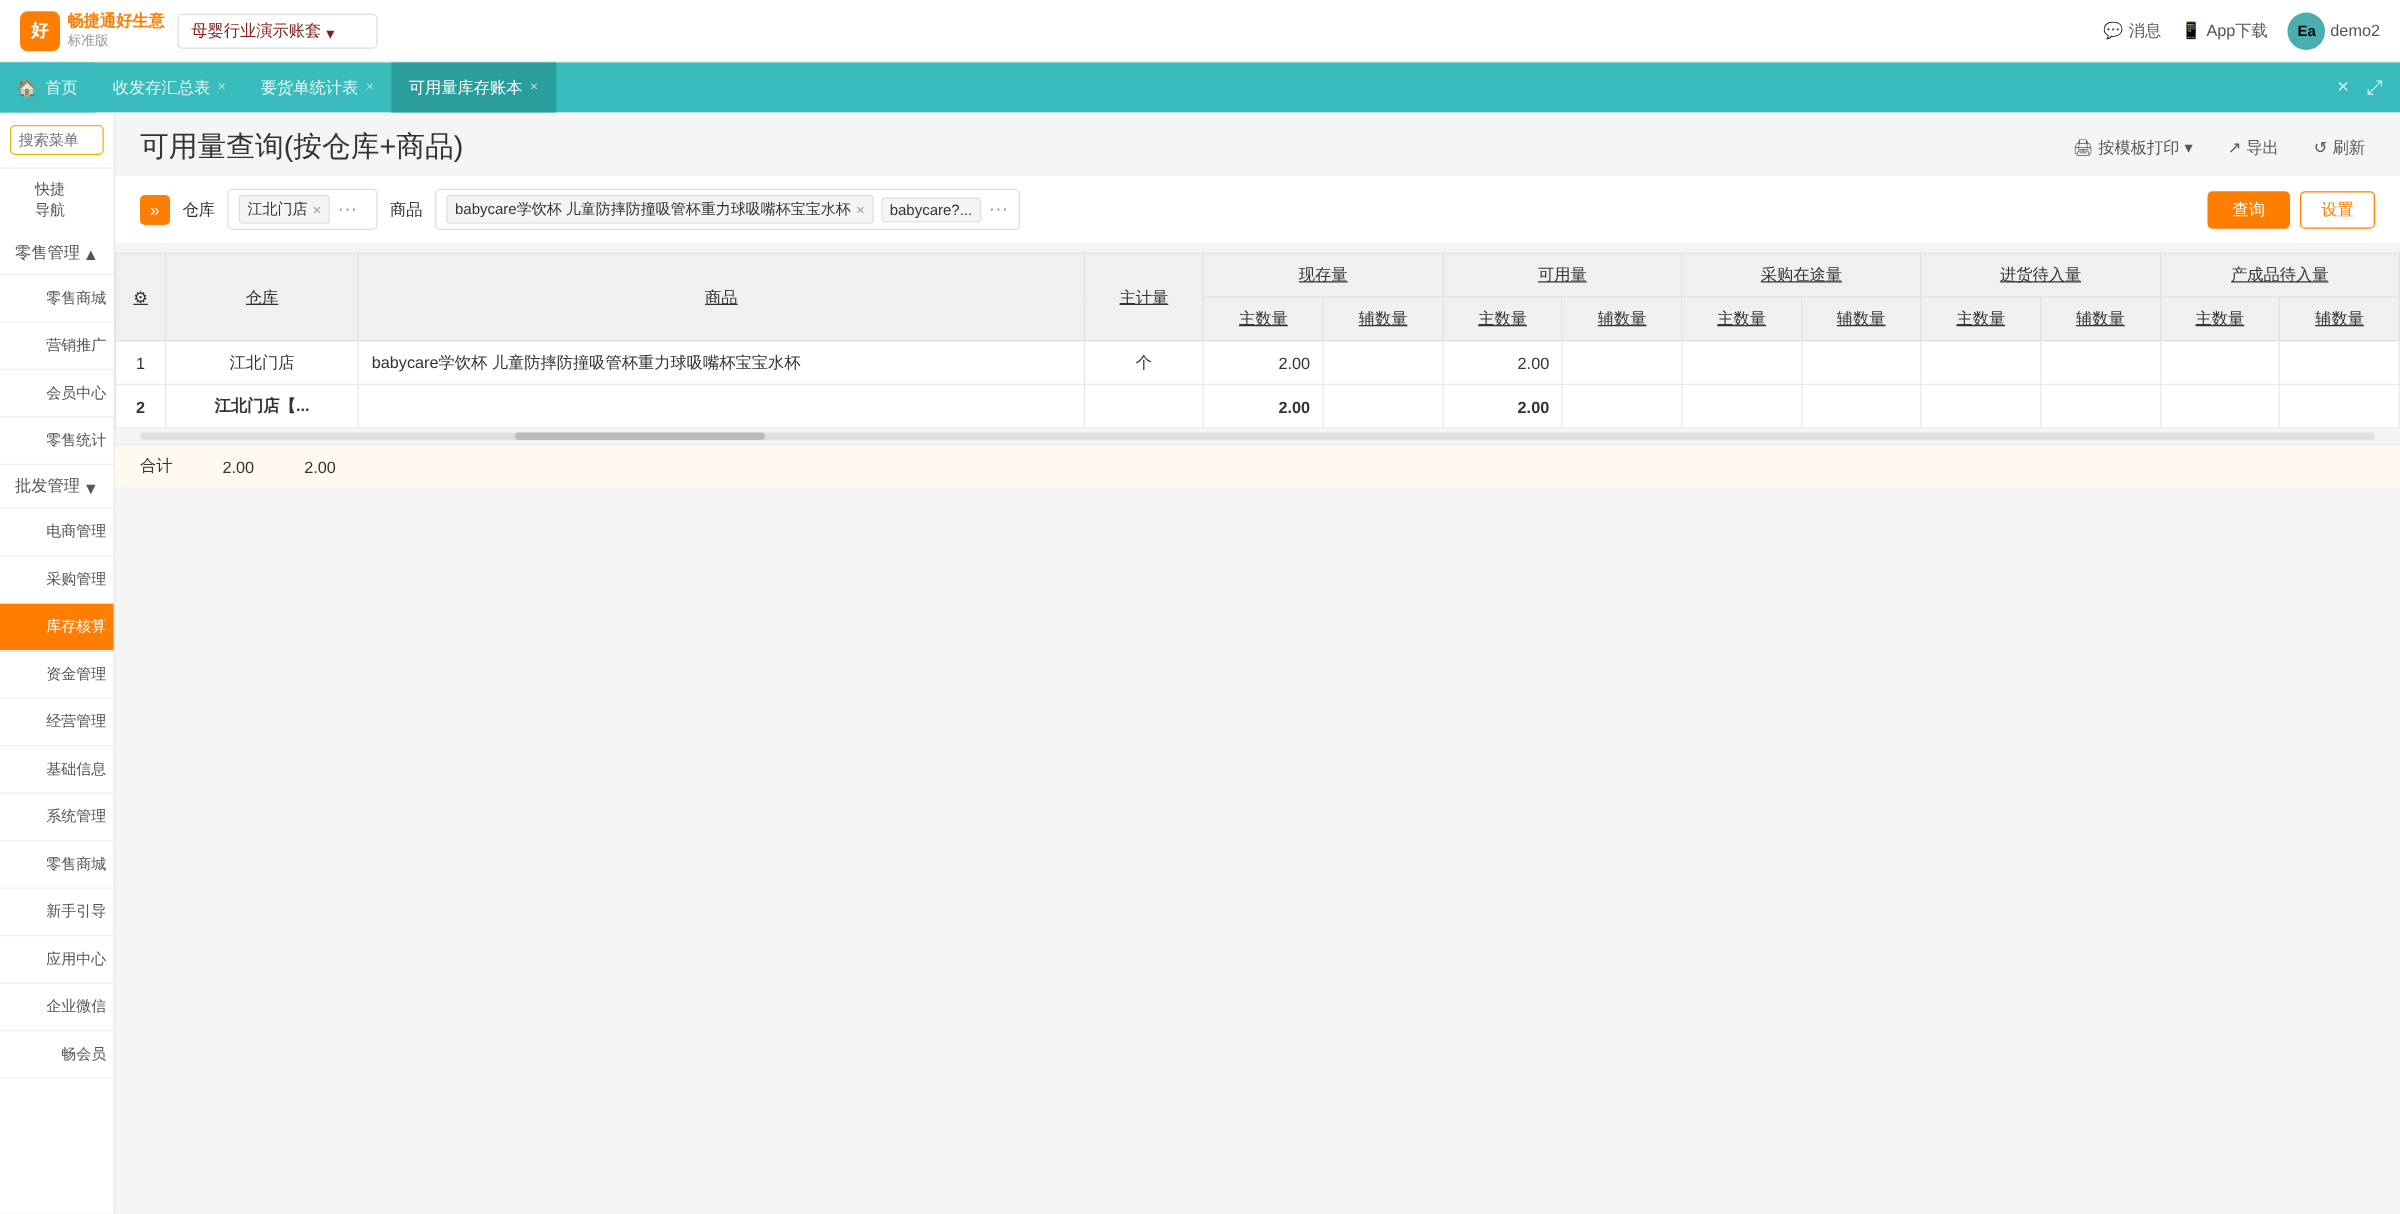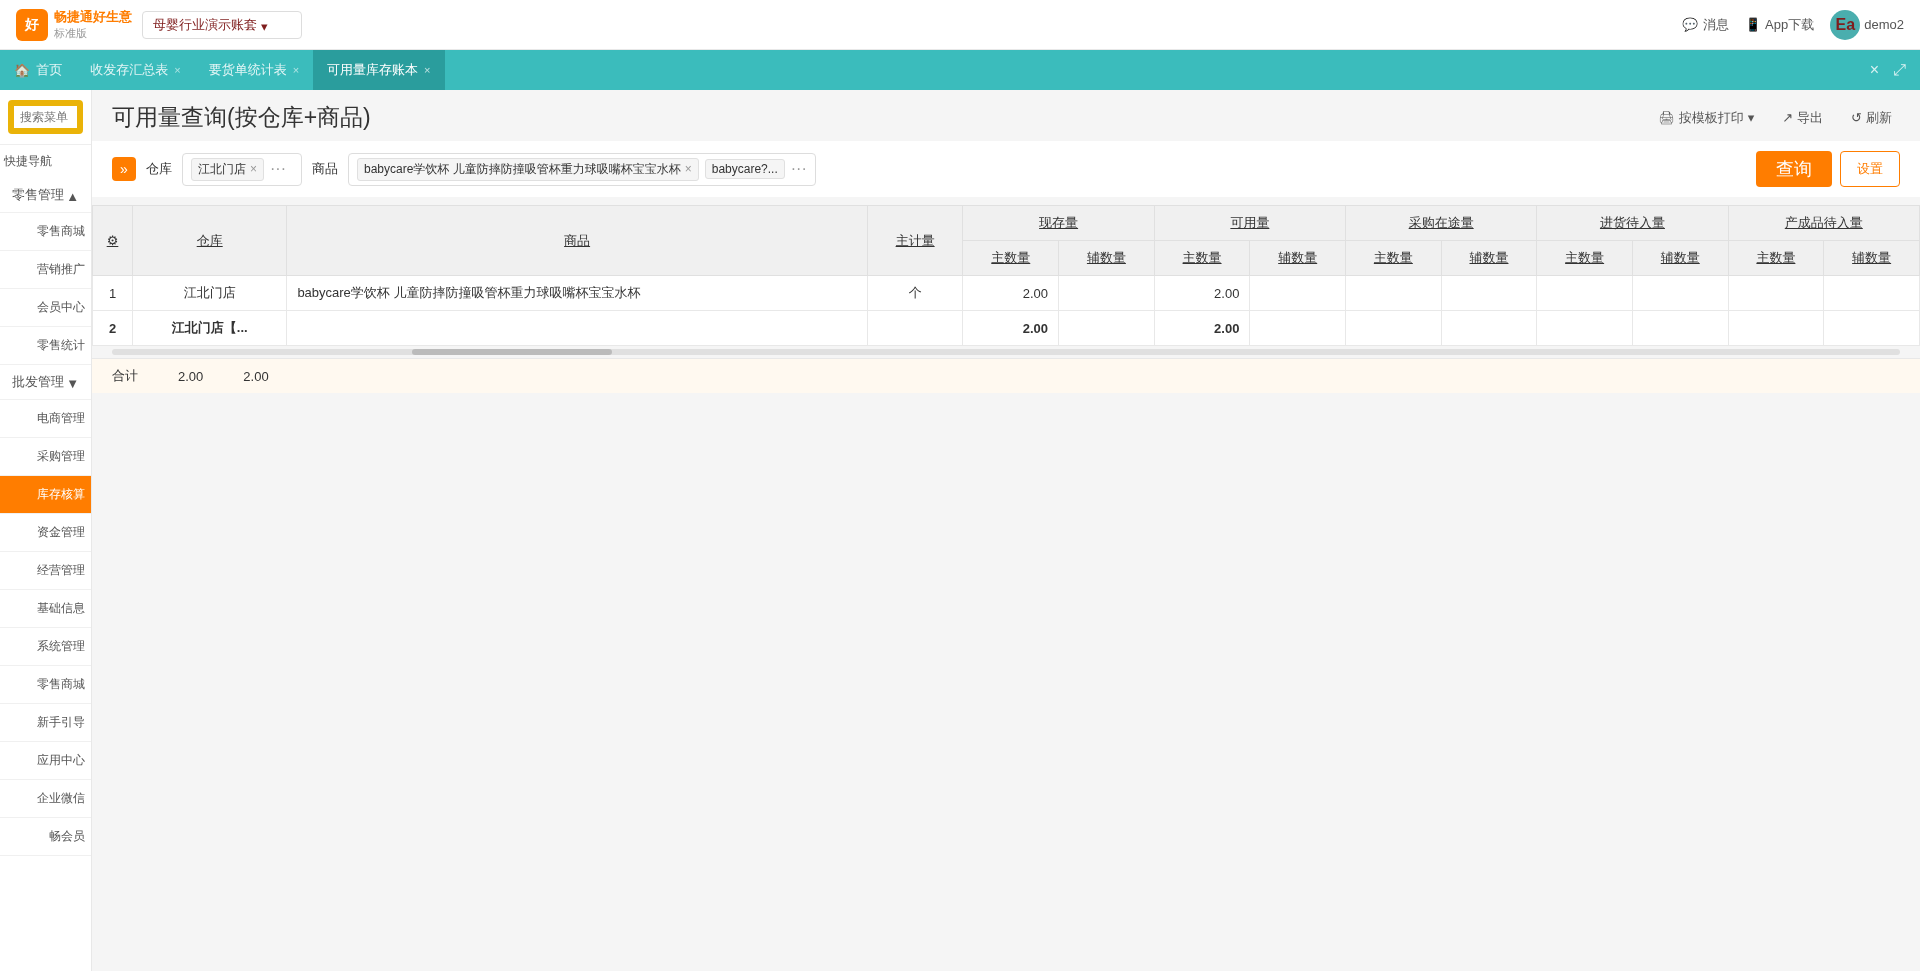--- a/index.html
+++ b/index.html
@@ -72,22 +72,22 @@
       font-size: 13px;
     }
     .avatar {
       width: 30px;
       height: 30px;
       border-radius: 50%;
       background: #4aaeae;
       display: flex;
       align-items: center;
       justify-content: center;
-      color: #7f1d1d;
-      font-size: 16px;
+      color: #000000;
+      font-size: 12px;
       font-weight: bold;
     }
 
     
     .nav-tabs {
       height: 40px;
       background: #3bbcbc;
       display: flex;
       align-items: stretch;
       flex-shrink: 0;
@@ -156,28 +156,28 @@
     .sidebar-item.group-header {
       flex-direction: row;
       justify-content: space-between;
       padding: 8px 12px;
       font-size: 13px;
       font-weight: 500;
     }
     .sidebar-search { padding: 10px 8px; border-bottom: 1px solid #eee; }
     .sidebar-search input {
       width: 100%;
-      border: 6px solid #eab308;
+      border: 1px solid #eab308;
       border-radius: 4px;
       padding: 4px 6px;
       font-size: 12px;
       outline: none;
     }
     .sidebar-nav-link {
-      padding: 8px 4px;
+      padding: 8px 28px;
       cursor: pointer;
       color: #555;
       font-size: 12px;
       display: flex;
       align-items: center;
       gap: 4px;
     }
 
     
     .content-area {
@@ -272,21 +272,21 @@
       display: flex;
       gap: 8px;
     }
     .btn-query {
       background: #ff7d00;
       color: white;
       border: none;
       padding: 6px 20px;
       border-radius: 4px;
       cursor: pointer;
-      font-size: 18px;
+      font-size: 13px;
     }
     .btn-settings {
       background: #fff;
       color: #ff7d00;
       border: 1px solid #ff7d00;
       padding: 5px 16px;
       border-radius: 4px;
       cursor: pointer;
       font-size: 13px;
     }

